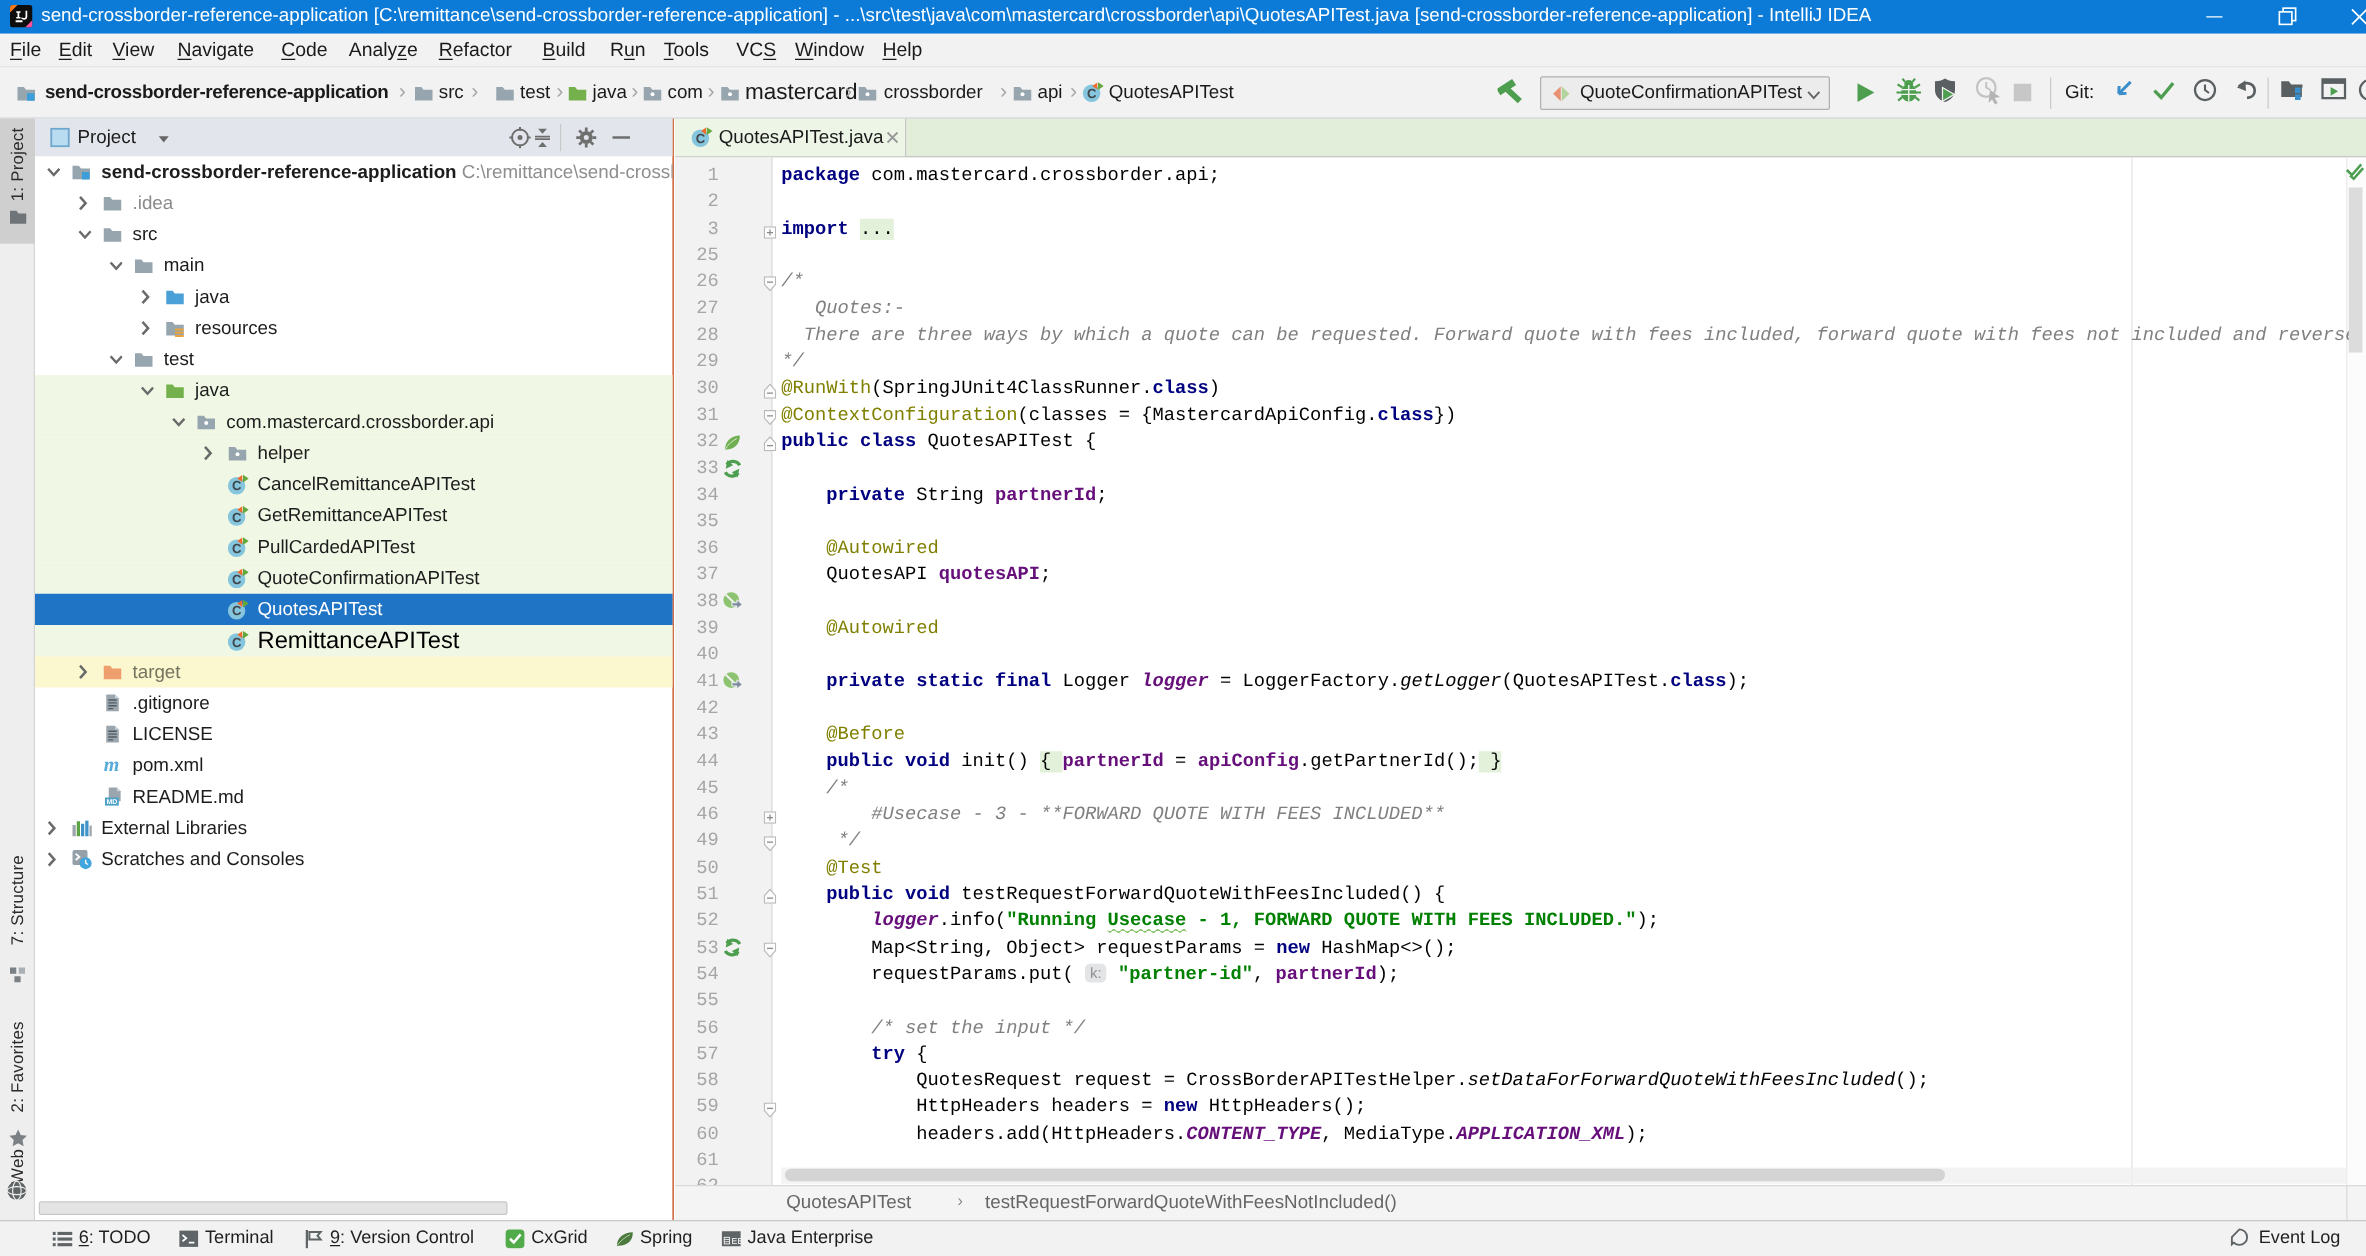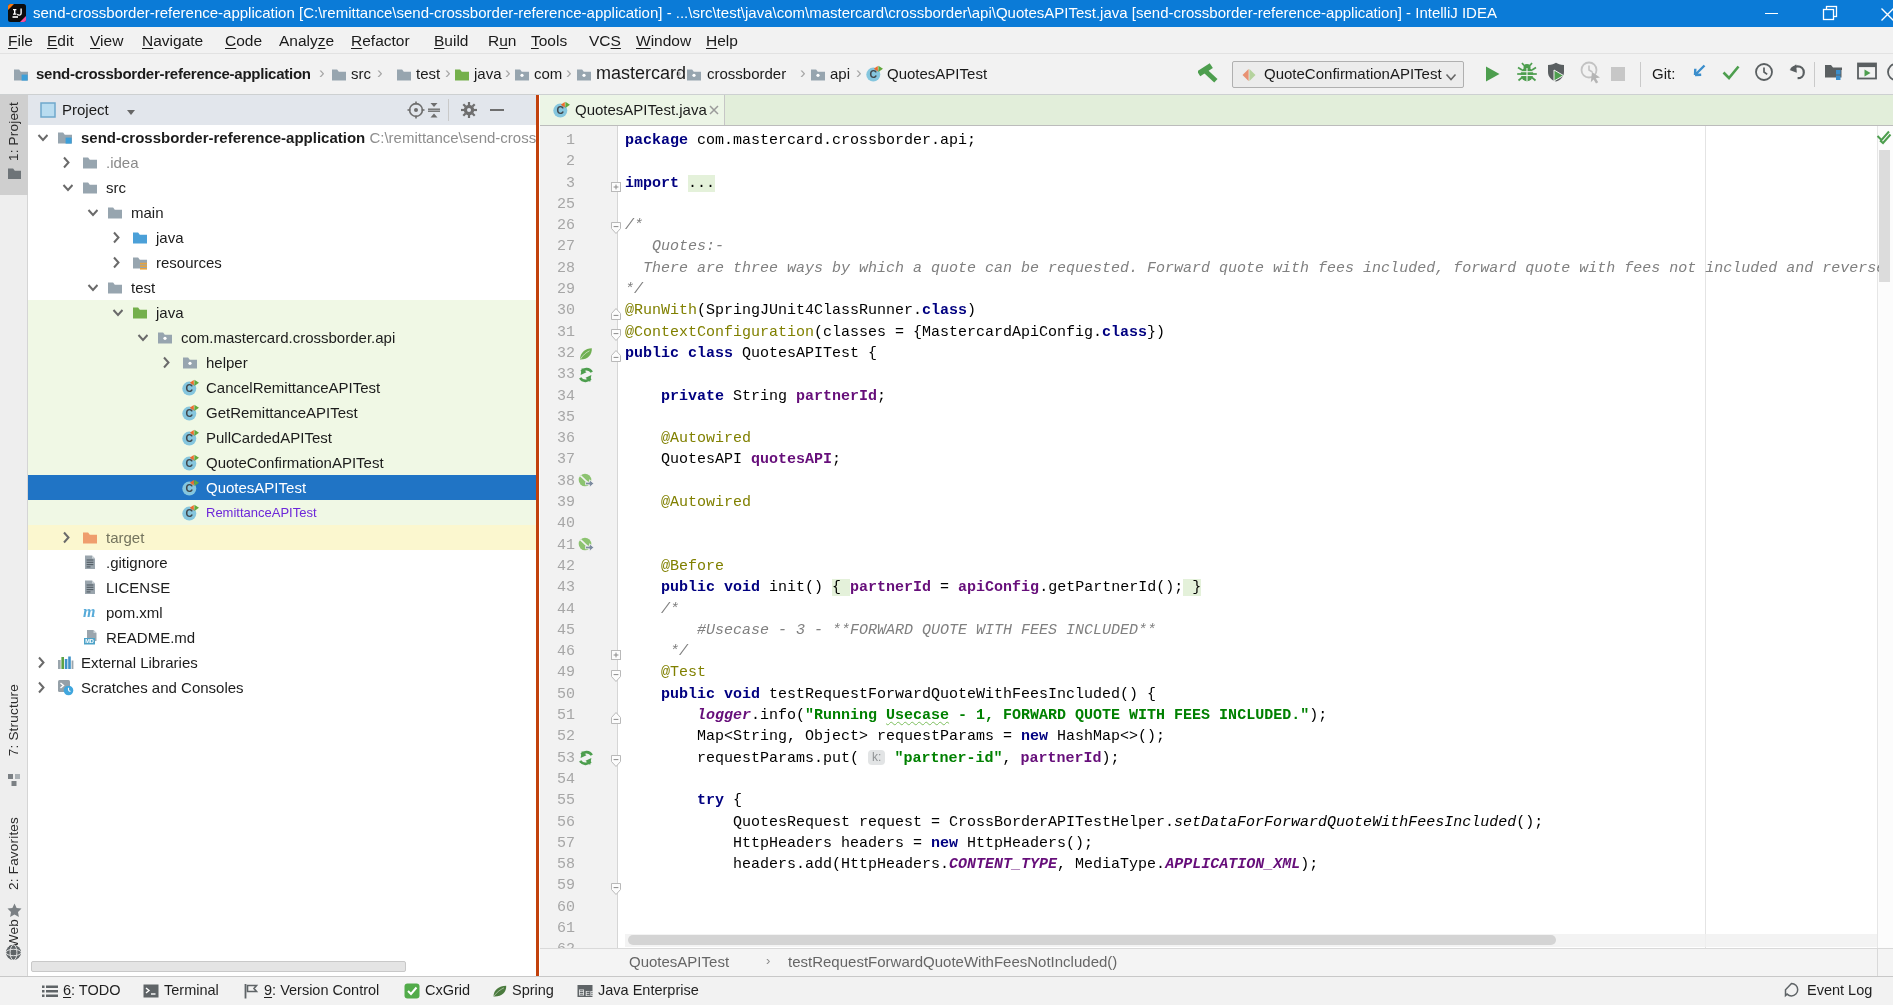--- a/index.html
+++ b/index.html
@@ -203,21 +203,21 @@
       <path d="M7.5 0.5 L9.6 5 L14.5 5.6 L11 9 L11.9 14 L7.5 11.6 L3.1 14 L4 9 L0.5 5.6 L5.4 5 Z" fill="#7b8084"></path>
     </svg></div>
 <div class="vtext" style="left:6px;top:919px">Web</div>
 <div class="a" style="left:5px;top:944px"><svg width="17" height="17" viewBox="0 0 17 17" style="">
       <circle cx="8.5" cy="8.5" r="7.6" fill="#5f6467"></circle>
 <g stroke="#eee" stroke-width="0.9" fill="none">
         <ellipse cx="8.5" cy="8.5" rx="3.4" ry="7.6"></ellipse>
         <ellipse cx="8.5" cy="8.5" rx="7.6" ry="3.2"></ellipse>
       </g>
     </svg></div>
-<div class="a" style="left:28px;top:95px;width:511px;height:881px;background:#fff;border-right:3px solid #c2410c;overflow:hidden">
+<div class="a" style="left:28px;top:95px;width:511px;height:881px;background:#fff;border-right:1px solid #c2410c;overflow:hidden">
 <div class="a" style="left:0;top:0;width:511px;height:30px;background:#e2e6ec"></div>
 <div class="a" style="left:12px;top:7px"><svg width="16" height="16" viewBox="0 0 16 16" style="">
         <rect x="1" y="1" width="14" height="14" fill="#b9dcf0" stroke="#6fa8cc" stroke-width="1.5"></rect>
       </svg></div>
 <div class="a" style="left:34px;top:0;height:30px;line-height:29px;font-size:15px;color:#1a1a1a">Project</div>
 <div class="a" style="left:97px;top:9px"><svg width="12" height="12" viewBox="0 0 12 12" style="">
         <path d="M2 4 L6 9 L10 4 Z" fill="#666"></path>
       </svg></div>
 <div class="a" style="left:379px;top:6px"><svg width="18" height="18" viewBox="0 0 18 18" style="">
         <circle cx="9" cy="9" r="6.4" fill="none" stroke="#6e6e6e" stroke-width="1.6"></circle>
@@ -375,21 +375,21 @@
 <path d="M 11.8 1.0 L 11.8 6.6 L 7.8 3.8 Z" fill="#ee6b2d"></path>
 <path d="M 12.4 0.7 L 12.4 6.9 L 17.0 3.8 Z" fill="#62a83c"></path>
       </svg></div>
 <div class="a" style="left:178px;top:380px;height:25px;line-height:25px;font-size:15px;color:#fff;white-space:nowrap">QuotesAPITest</div>
 <div class="a" style="left:154px;top:409px"><svg width="17" height="17" viewBox="0 0 17 17" style="">
         <circle cx="7.3" cy="9.6" r="7.0" fill="#85c6de"></circle>
 <text x="7.3" y="13.399999999999999" font-family="Liberation Sans" font-size="10.5" font-weight="bold" fill="#40474c" text-anchor="middle">C</text>
 <path d="M 11.8 1.0 L 11.8 6.6 L 7.8 3.8 Z" fill="#ee6b2d"></path>
 <path d="M 12.4 0.7 L 12.4 6.9 L 17.0 3.8 Z" fill="#62a83c"></path>
       </svg></div>
-<div class="a" style="left:178px;top:405px;height:25px;line-height:25px;font-size:13px;color:#6d28d9;white-space:nowrap">RemittanceAPITest</div>
+<div class="a" style="left:178px;top:405px;height:25px;line-height:25px;font-size:19px;color:#000000;white-space:nowrap">RemittanceAPITest</div>
 <div class="a" style="left:33px;top:430px"><svg width="10" height="25" viewBox="0 0 10 25" style="">
         <path d="M3 7.5 L7.5 12.5 L3 17.5" fill="none" stroke="#6a6a6a" stroke-width="2"></path>
       </svg></div>
 <div class="a" style="left:54px;top:434px"><svg width="16" height="16" viewBox="0 0 16 16" style="">
         <path d="M1 3.6 h5.1 l1.7 2.1 H15 v8.7 H1 Z" fill="#ef9e6d"></path>
       </svg></div>
 <div class="a" style="left:78px;top:430px;height:25px;line-height:25px;font-size:15px;color:#74745e;white-space:nowrap">target</div>
 <div class="a" style="left:54px;top:459px"><svg width="16" height="16" viewBox="0 0 16 16" style="">
         <path d="M3 1.5 h7 l3 3 V15 H3 Z" fill="#9aa5ad"></path>
         <path d="M10 1.5 l3 3 h-3 Z" fill="#ccd3d8"></path>
@@ -523,32 +523,34 @@
       <div style="height:21.3px;line-height:21.3px;white-space:pre"><span class="an">@ContextConfiguration</span>(classes = {MastercardApiConfig.<span class="kw">class</span>})</div>
       <div style="height:21.3px;line-height:21.3px;white-space:pre"><span class="kw">public class</span> QuotesAPITest {</div>
       <div style="height:21.3px;line-height:21.3px;white-space:pre"></div>
       <div style="height:21.3px;line-height:21.3px;white-space:pre">    <span class="kw">private</span> String <span class="fl">partnerId</span>;</div>
       <div style="height:21.3px;line-height:21.3px;white-space:pre"></div>
       <div style="height:21.3px;line-height:21.3px;white-space:pre">    <span class="an">@Autowired</span></div>
       <div style="height:21.3px;line-height:21.3px;white-space:pre">    QuotesAPI <span class="fl">quotesAPI</span>;</div>
       <div style="height:21.3px;line-height:21.3px;white-space:pre"></div>
       <div style="height:21.3px;line-height:21.3px;white-space:pre">    <span class="an">@Autowired</span></div>
       <div style="height:21.3px;line-height:21.3px;white-space:pre"></div>
+      <div style="height:21.3px;line-height:21.3px;white-space:pre">    <span class="kw">private static final</span> Logger <span class="sf">logger</span> = LoggerFactory.<span class="it">getLogger</span>(QuotesAPITest.<span class="kw">class</span>);</div>
       <div style="height:21.3px;line-height:21.3px;white-space:pre"></div>
       <div style="height:21.3px;line-height:21.3px;white-space:pre">    <span class="an">@Before</span></div>
       <div style="height:21.3px;line-height:21.3px;white-space:pre">    <span class="kw">public void</span> init() <span class="fold">{ </span><span class="fl">partnerId</span> = <span class="fl">apiConfig</span>.getPartnerId();<span class="fold"> }</span></div>
       <div style="height:21.3px;line-height:21.3px;white-space:pre">    <span class="cm">/*</span></div>
       <div style="height:21.3px;line-height:21.3px;white-space:pre">        <span class="cm">#Usecase - 3 - **FORWARD QUOTE WITH FEES INCLUDED**</span></div>
       <div style="height:21.3px;line-height:21.3px;white-space:pre">     <span class="cm">*/</span></div>
       <div style="height:21.3px;line-height:21.3px;white-space:pre">    <span class="an">@Test</span></div>
       <div style="height:21.3px;line-height:21.3px;white-space:pre">    <span class="kw">public void</span> testRequestForwardQuoteWithFeesIncluded() {</div>
       <div style="height:21.3px;line-height:21.3px;white-space:pre">        <span class="sf">logger</span>.info(<span class="st">"Running <span class="wavy">Usecase</span> - 1, FORWARD QUOTE WITH FEES INCLUDED."</span>);</div>
       <div style="height:21.3px;line-height:21.3px;white-space:pre">        Map&lt;String, Object&gt; requestParams = <span class="kw">new</span> HashMap&lt;&gt;();</div>
       <div style="height:21.3px;line-height:21.3px;white-space:pre">        requestParams.put( <span class="hint">k:</span> <span class="st">"partner-id"</span>, <span class="fl">partnerId</span>);</div>
       <div style="height:21.3px;line-height:21.3px;white-space:pre"></div>
+      <div style="height:21.3px;line-height:21.3px;white-space:pre">        <span class="cm">/* set the input */</span></div>
       <div style="height:21.3px;line-height:21.3px;white-space:pre">        <span class="kw">try</span> {</div>
       <div style="height:21.3px;line-height:21.3px;white-space:pre">            QuotesRequest request = CrossBorderAPITestHelper.<span class="it">setDataForForwardQuoteWithFeesIncluded</span>();</div>
       <div style="height:21.3px;line-height:21.3px;white-space:pre">            HttpHeaders headers = <span class="kw">new</span> HttpHeaders();</div>
       <div style="height:21.3px;line-height:21.3px;white-space:pre">            headers.add(HttpHeaders.<span class="sf">CONTENT_TYPE</span>, MediaType.<span class="sf">APPLICATION_XML</span>);</div>
     </div>
 <div class="a" style="left:38px;top:219.7px"><svg width="16" height="16" viewBox="0 0 16 16" style="">
         <path d="M2 13.5 C2 6.5 7.5 2.5 13.8 2.3 C14.2 9 9.5 13.8 2 13.5 Z" fill="#6faf52"></path>
         <path d="M2.5 13 C5 9 8 6.5 11.5 4.8" fill="none" stroke="#ffffff" stroke-width="0.8" opacity="0.7"></path>
       </svg></div>
 <div class="a" style="left:38px;top:241.0px"><svg width="16" height="16" viewBox="0 0 16 16" style="">

